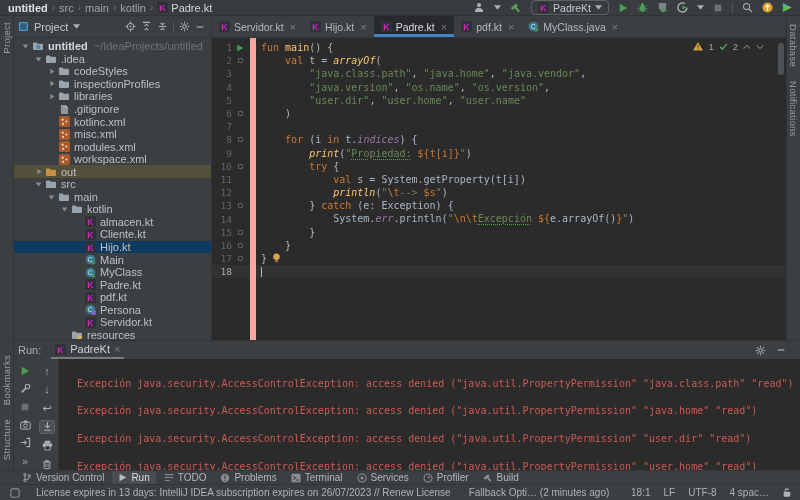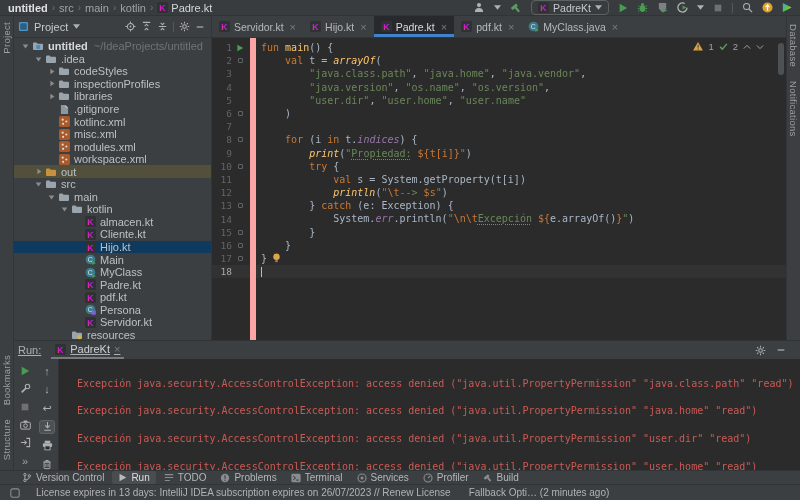--- a/index.html
+++ b/index.html
@@ -60,21 +60,21 @@
   .kw{color:#cc7832;} .fn{color:#ffc66d;} .call{color:#ffc66d;font-style:italic;}
   .str{color:#6a8759;} .esc{color:#cc7832;} .tpl{color:#cc7832;}
   .ext{color:#9876aa;font-style:italic;} .fld{color:#9876aa;font-style:italic;} .pl{color:#a9b7c6;}
   .stru{color:#6a8759;text-decoration:underline dotted #5c9c54;text-underline-offset:2px;}
   .bulb{display:inline-block;margin-left:5px;transform:translateY(1px);}
   .caret{display:inline-block;width:1px;height:10px;background:#bbbdbf;transform:translateY(2px);}
   #inspection{position:absolute;top:3px;right:22px;display:flex;align-items:center;gap:5px;font-size:9.5px;color:#9da0a4;}
   #scrollthumb{position:absolute;right:2px;top:5px;width:6px;height:32px;background:#55585a;border-radius:3px;opacity:.85;}
   
   #runpanel{position:absolute;left:14px;top:340px;width:786px;height:130px;background:#3c3f41;box-sizing:border-box;border-top:1px solid #323537;}
-  #run-header{height:18px;display:flex;align-items:center;font-size:11px;color:#adb0b3;padding-left:4px;text-decoration:underline;}
+  #run-header{height:18px;display:flex;align-items:center;font-size:11px;color:#adb0b3;padding-left:4px;}
   #run-tab{display:flex;align-items:center;gap:4px;margin-left:10px;padding:0 4px;height:100%;border-bottom:2px solid #787c80;color:#cfd2d5;box-sizing:border-box;}
   #run-header .spacer{flex:1;}
   #run-header .hicons{display:flex;gap:10px;padding-right:14px;}
   #run-body{display:flex;height:112px;}
   .toolcol{width:22px;display:flex;flex-direction:column;align-items:center;gap:5px;padding-top:5px;}
   .toolcol .tool{width:16px;height:14px;display:flex;align-items:center;justify-content:center;color:#afb1b3;font-size:11px;}
   .tool.selected{background:#4b5052;border:1px solid #5e6366;border-radius:3px;box-sizing:border-box;}
   .tool.more{margin-top:auto;margin-bottom:4px;color:#9da0a4;}
   #console{flex:1;background:#2b2b2b;border-left:1px solid #323537;padding:4px 0 0 6px;overflow:hidden;}
   .conline{font-family:"DejaVu Sans Mono",monospace;font-size:10px;line-height:13.8px;white-space:pre;color:#cc5a54;}
@@ -934,15 +934,27 @@
     </div>
 
   <div id="statusbar">
     <span class="ic">
         <svg width="10" height="10" viewBox="0 0 12 12">
           <rect x="1" y="1" width="10" height="10" rx="2" fill="none" stroke="#8a8d90" stroke-width="1.3"></rect>
         </svg>
       </span>
     <span class="lic">License expires in 13 days: IntelliJ IDEA subscription expires on 26/07/2023 // Renew License</span>
     <span class="fb">Fallback Opti… (2 minutes ago)</span>
+    <div class="right">
+      <span>18:1</span>
+      <span>LF</span>
+      <span>UTF-8</span>
+      <span>4 spac…</span>
+      <span class="ic">
+          <svg width="10" height="11" viewBox="0 0 12 12">
+            <rect x="2" y="5.2" width="8" height="5.8" rx="1" fill="#afb1b3"></rect>
+            <path d="M4 5 V3.4 A2 2 0 0 1 7.8 2.8" stroke="#afb1b3" stroke-width="1.3" fill="none"></path>
+          </svg>
+        </span>
+    </div>
   </div>
 
 </div>
 
 </body></html>

